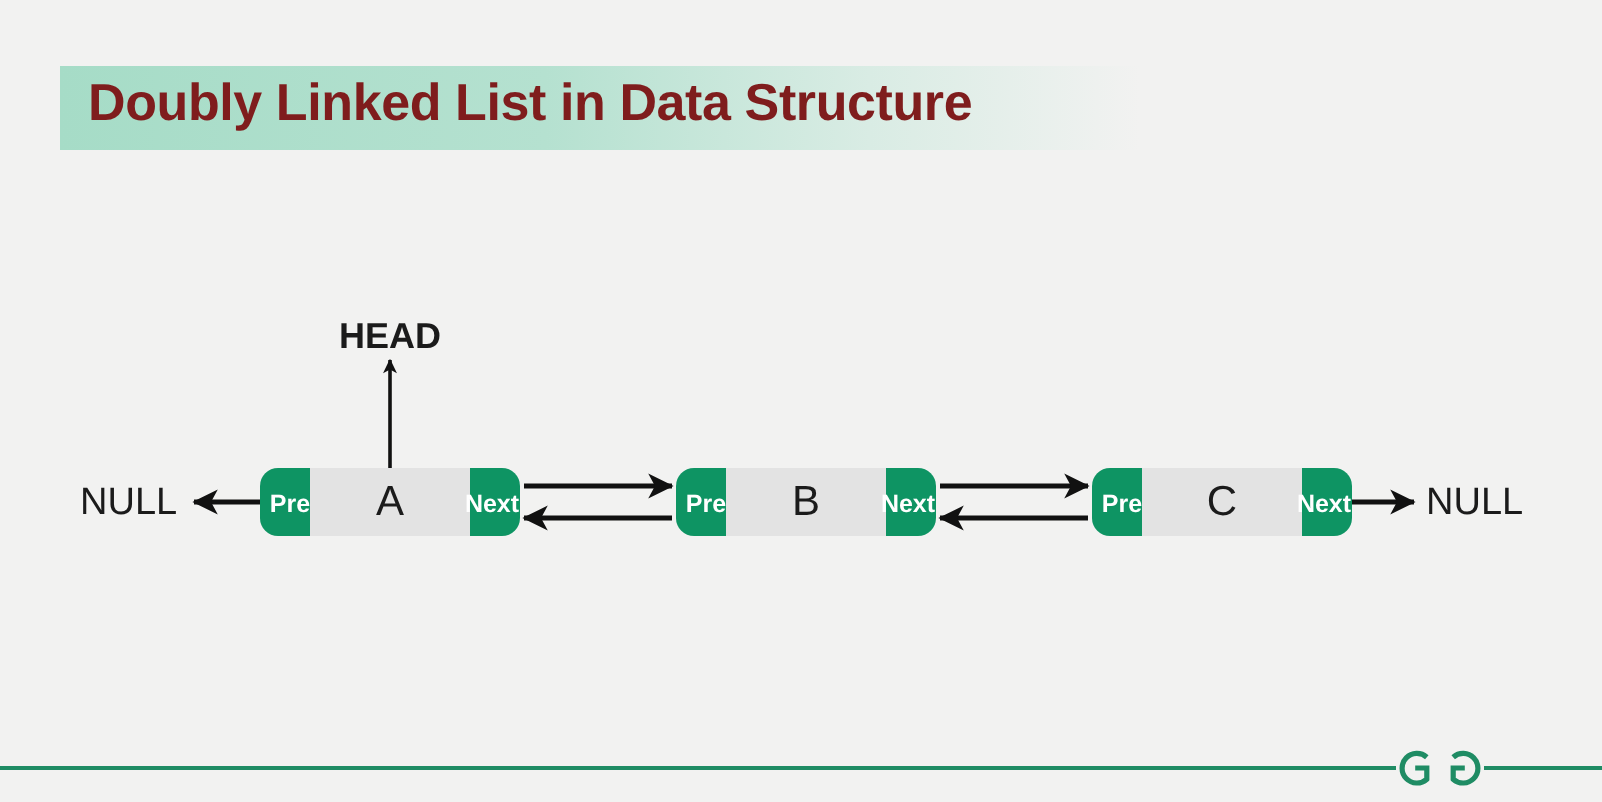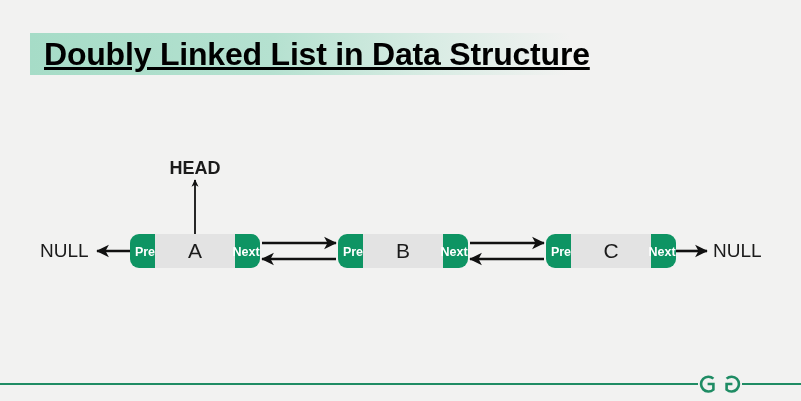--- a/index.html
+++ b/index.html
@@ -27,26 +27,25 @@
     left: 30px;
     top: 33px;
     width: 540px;
     height: 42px;
     background: linear-gradient(to right, #a6dcc7 0%, #b5e1d0 45%, #d9ece4 75%, rgba(242,242,241,0) 100%);
   }
   #page-title {
     position: absolute;
     left: 44px;
     top: 36px;
-    font-size: 32px;
+    font-size: 26px;
     font-weight: bold;
-    color: #000000;
+    color: #7f1d1d;
     letter-spacing: -0.2px;
     white-space: nowrap;
-    text-decoration: underline;
   }
 
   
   #diagram {
     position: absolute;
     left: 0; top: 0;
     width: 801px; height: 401px;
   }
 
   .node-label {

